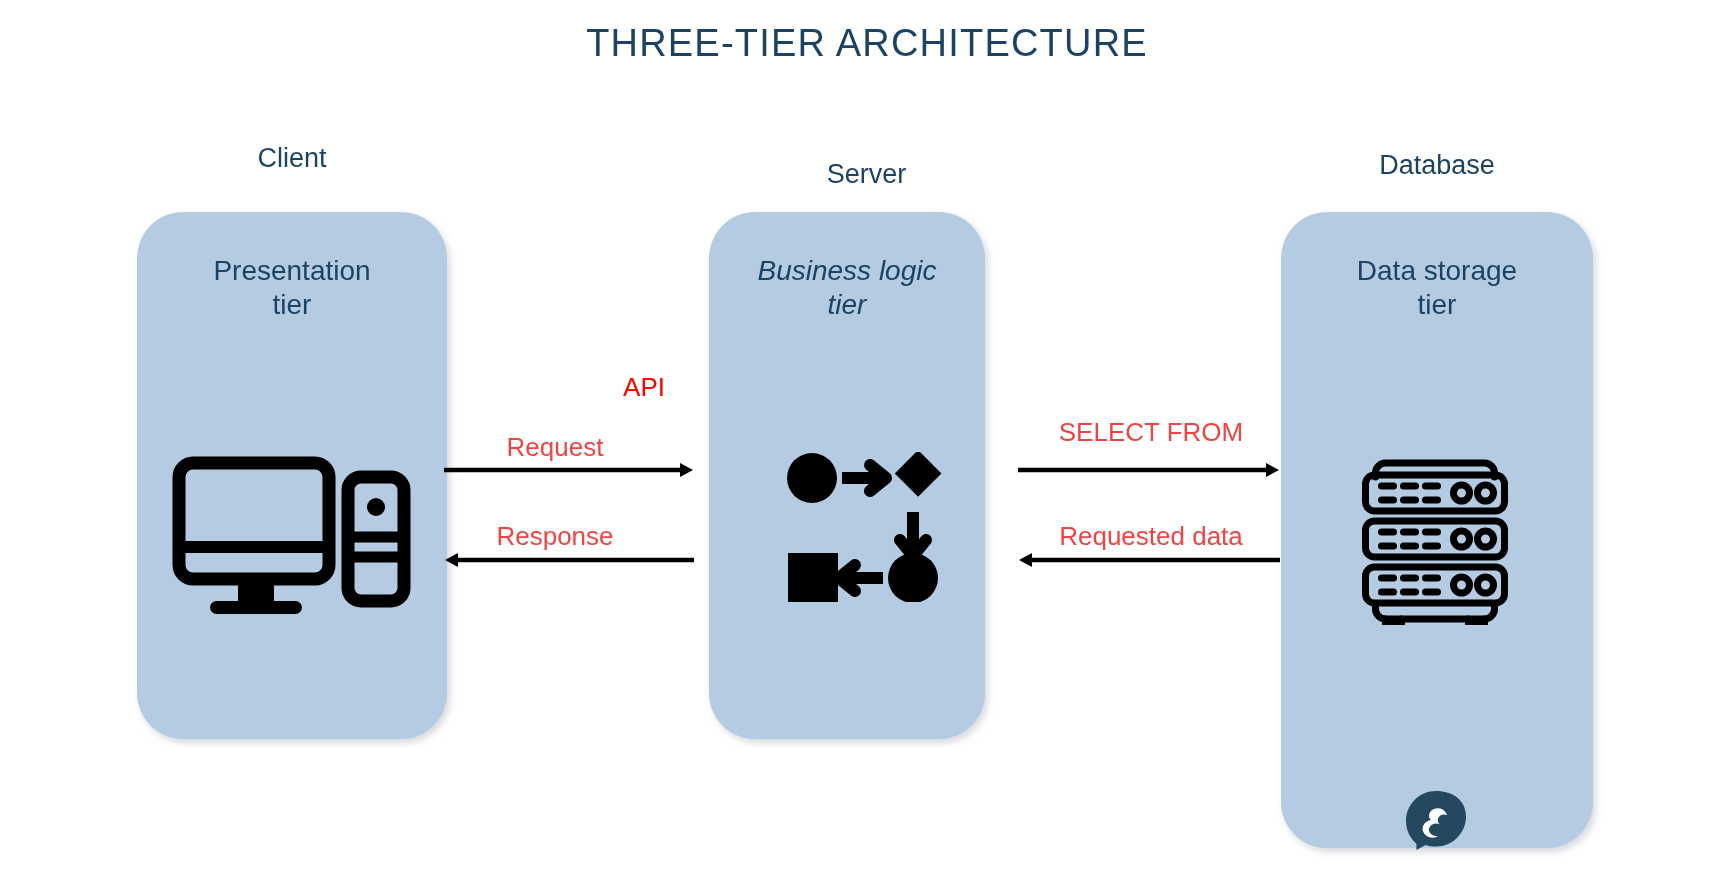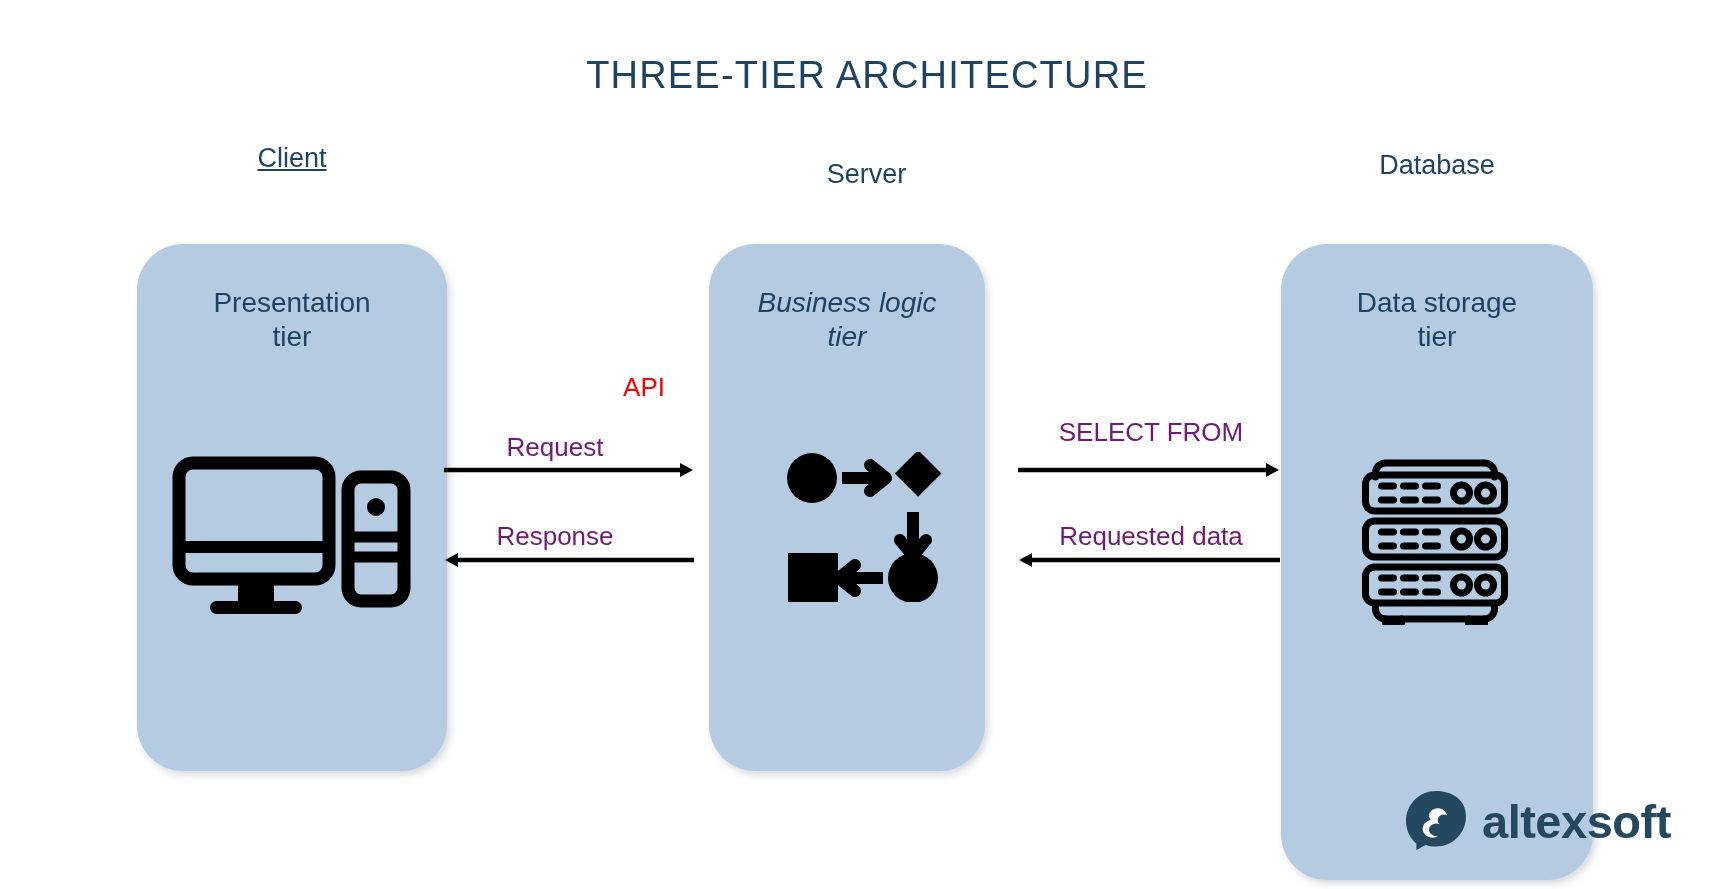--- a/index.html
+++ b/index.html
@@ -16,53 +16,51 @@
   }
 
   #page-title {
     position: absolute;
     top: 22px; left: 0; right: 0;
     text-align: center;
     font-size: 38px;
     letter-spacing: 1.2px;
     color: #1c4363;
     font-weight: 400;
-    margin-top: 32px;
   }
 
   
   .column-label {
     position: absolute;
     text-align: center;
     font-size: 27px;
     color: #1c4363;
     font-weight: 400;
     white-space: nowrap;
   }
 
   .tier-card {
     position: absolute;
     background: #b5cbe2;
     border-radius: 46px;
     box-shadow: 3px 4px 7px rgba(120,130,145,0.30);
-    margin-top: 32px;
   }
   .tier-card-title {
     position: absolute;
     left: 0; right: 0;
     top: 42px;
     text-align: center;
     font-size: 28px;
     line-height: 1.22;
     color: #1c4363;
     padding: 0 10px;
   }
 
   
-  #label-client   { top: 143px; left: 137px; width: 310px; text-decoration: underline; }
+  #label-client   { top: 143px; left: 137px; width: 310px; }
   #card-client    { top: 212px; left: 137px; width: 310px; height: 527px; }
 
   
   #label-server   { top: 148px; left: 709px; width: 315px; margin-top: 11px; }
   #card-server    { top: 212px; left: 709px; width: 276px; height: 527px; font-style: italic; }
 
   
   #label-database { top: 150px; left: 1281px; width: 312px; }
   #card-database  { top: 212px; left: 1281px; width: 312px; height: 636px; }
 
@@ -74,21 +72,21 @@
   }
   #icon-desktop  { top: 455px; left: 292px; }
   #icon-flow     { top: 452px; left: 866px; }
   #icon-rack     { top: 455px; left: 1435px; }
 
   
   .connector-label {
     position: absolute;
     text-align: center;
     font-size: 26px;
-    color: #701a75;
+    color: #ef4444;
     white-space: nowrap;
   }
   .connector-label.accent { color: #ff0000; text-align: right; }
 
   .connector-svg { position: absolute; }
 
   
   #label-api       { top: 372px; left: 445px; width: 220px; }
   #label-request   { top: 432px; left: 445px; width: 220px; }
   #label-response  { top: 521px; left: 445px; width: 220px; }
@@ -251,14 +249,13 @@
   <path d="M14 1 L1 8 L14 15 Z" fill="#000"></path>
 </svg>
 
 <div id="brand-logo">
   <span style="line-height:0;">
     <svg width="64" height="64" viewBox="0 0 64 64" fill="none">
       <path d="M32 2 C15.4 2 2 15.4 2 32 c0 9.1 4 17.2 10.4 22.7 V61 l9.2-5.1 c3.2 1.1 6.7 1.7 10.4 1.7 16.6 0 30-13.4 30-30 S48.6 2 32 2 Z" fill="#23485f"></path>
       <path d="M38.8 20.5 c-4.6-2.3-10.3-1.1-12.8 2.8 -1.6 2.6-1.2 5.6 0.7 7.6 -3.3 0.6-6.1 2.6-7.4 5.6 -2 4.6 0.6 9.8 5.7 11.6 3.2 1.1 6.6 0.7 9.1-0.8 -3.6 0.2-7-1.2-8.4-3.8 -1.6-3 -0.2-6.6 3.1-8.2 2.2-1.1 4.8-1 6.8 0 -1.9-1.9-2.4-4.6-1.1-6.9 1.6-2.8 5.4-3.7 8.6-2.1 -0.9-2.4-2.2-4.4-4.3-5.8 Z" fill="#ffffff"></path>
     </svg>
   </span>
-  <span id="brand-wordmark">altexsoft</span>
 </div>
 
 </body></html>

